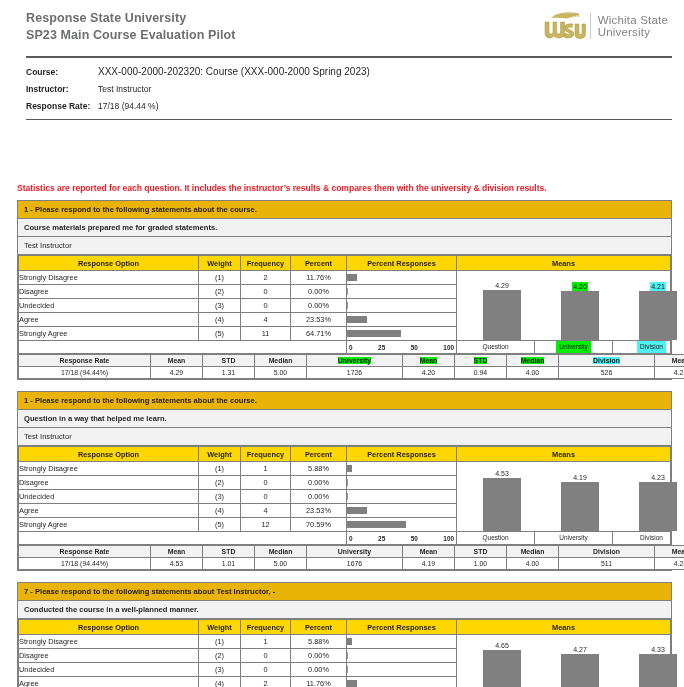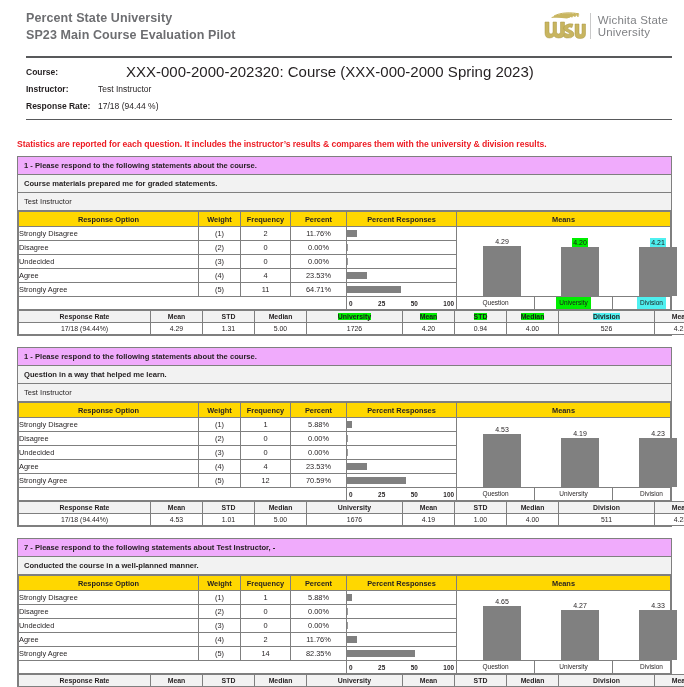--- a/index.html
+++ b/index.html
@@ -61,40 +61,41 @@
   }
   .ci-row { display: flex; line-height: 14px; padding: 1.5px 0; }
   .ci-label {
     width: 72px;
     font-weight: bold;
     font-size: 8.5px;
     color: #231f20;
     flex: 0 0 72px;
   }
   .ci-value { font-size: 8.5px; color: #231f20; }
-  .ci-value.big { font-size: 15px; margin-left: 28px; }
+  .ci-value.big { font-size: 10px; }
 
   
   .stats-note {
     color: #ed1c24;
     font-size: 8.6px;
     font-weight: bold;
     padding: 8px 0 7px 17px;
     letter-spacing: -0.05px;
+    margin-top: 44px;
   }
 
   
   .qblock {
     margin: 0 12px 11px 17px;
     border: 1px solid #7f7f7f;
     background: #ffffff;
   }
   .qrow-text {
     border-bottom: 1px solid #7f7f7f;
-    background: #f0abfc;
+    background: #eab308;
     padding: 3.5px 6px;
     font-size: 7.6px;
     font-weight: bold;
     color: #231f20;
     line-height: 10px;
   }
   .qrow-text.sub { background: #f2f2f2; }
   .qrow-text.instr { font-weight: normal; background: #f2f2f2; }
 
   
@@ -223,21 +224,21 @@
   table.sumt th span.plain { display: inline-block; padding: 0 2px; }
   .w-rr { width: 132px; }
   .w-n  { width: 52px; }
   .w-grp{ width: 96px; }
 </style>
 </head>
 <body>
 
 <div class="page-header">
   <div class="header-titles">
-    <div class="header-title-line">Percent State University</div>
+    <div class="header-title-line">Response State University</div>
     <div class="header-title-line">SP23 Main Course Evaluation Pilot</div>
   </div>
   <div class="logo-block">
     <svg class="logo-mark" viewBox="0 0 88 60">
       <g fill="#c8b560">
         <path d="M18 14 C30 4, 56 2, 76 8 C64 10, 56 12, 50 15 C38 13, 26 13, 18 14 Z"></path>
         <path d="M24 10 C36 3, 58 2, 74 6" stroke="#c8b560" stroke-width="2" fill="none"></path>
         <rect x="52" y="6" width="3" height="8" transform="rotate(-8 53 10)"></rect>
         <rect x="58" y="5" width="3" height="8" transform="rotate(-8 59 9)"></rect>
         <rect x="64" y="4" width="3" height="8" transform="rotate(-8 65 8)"></rect>

